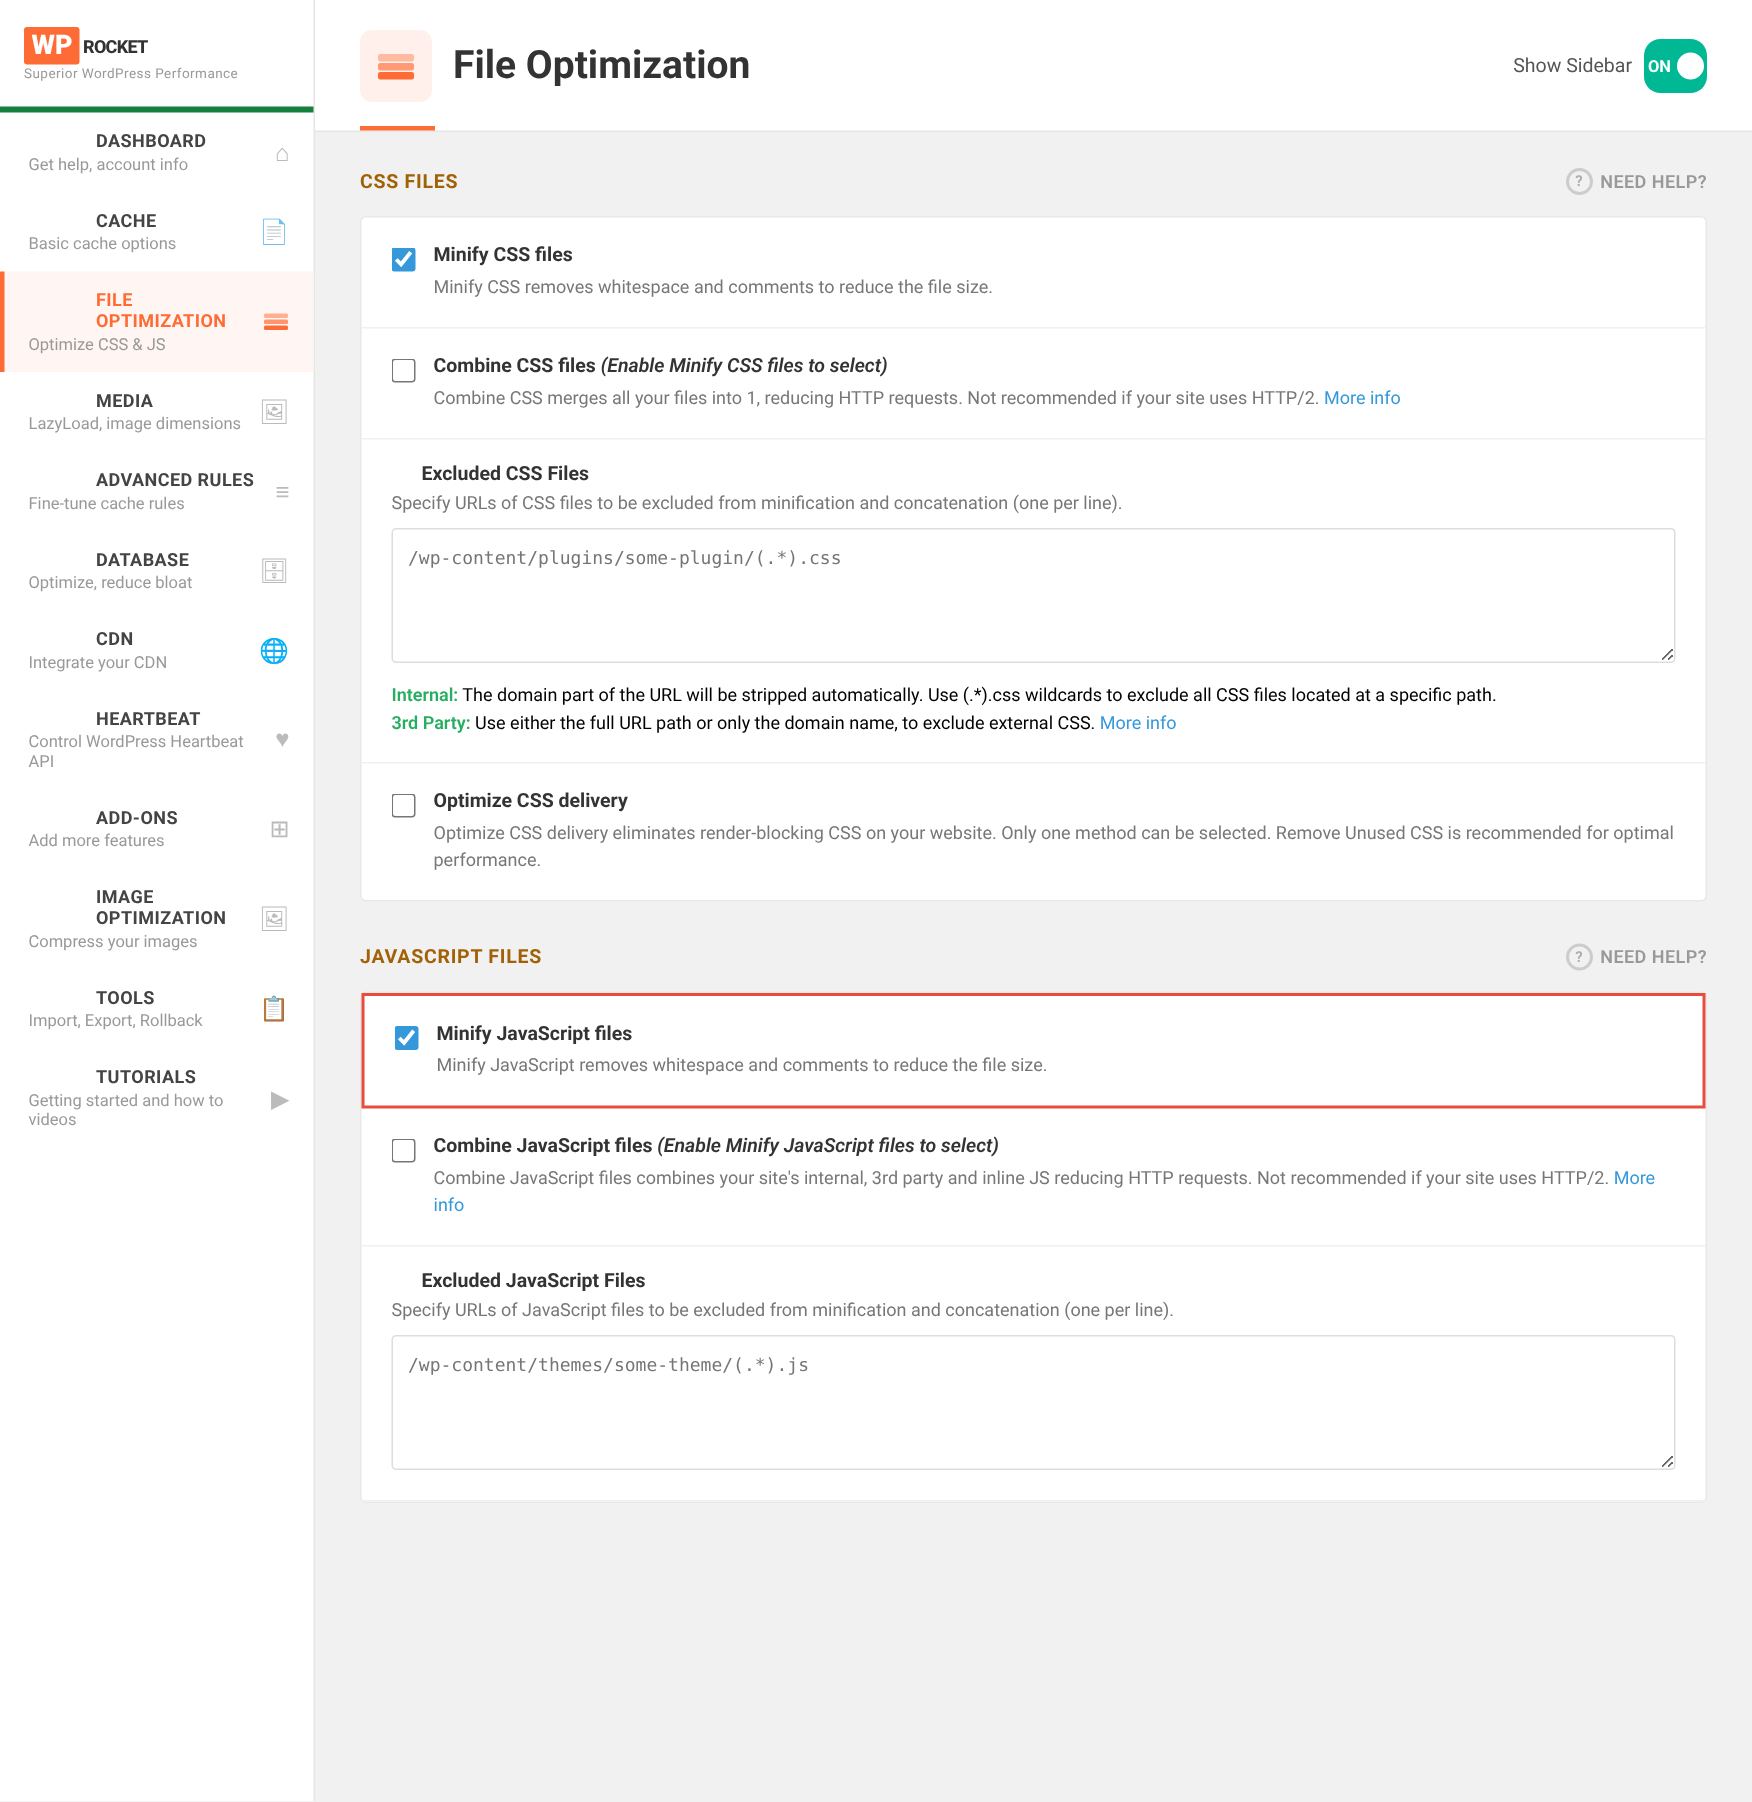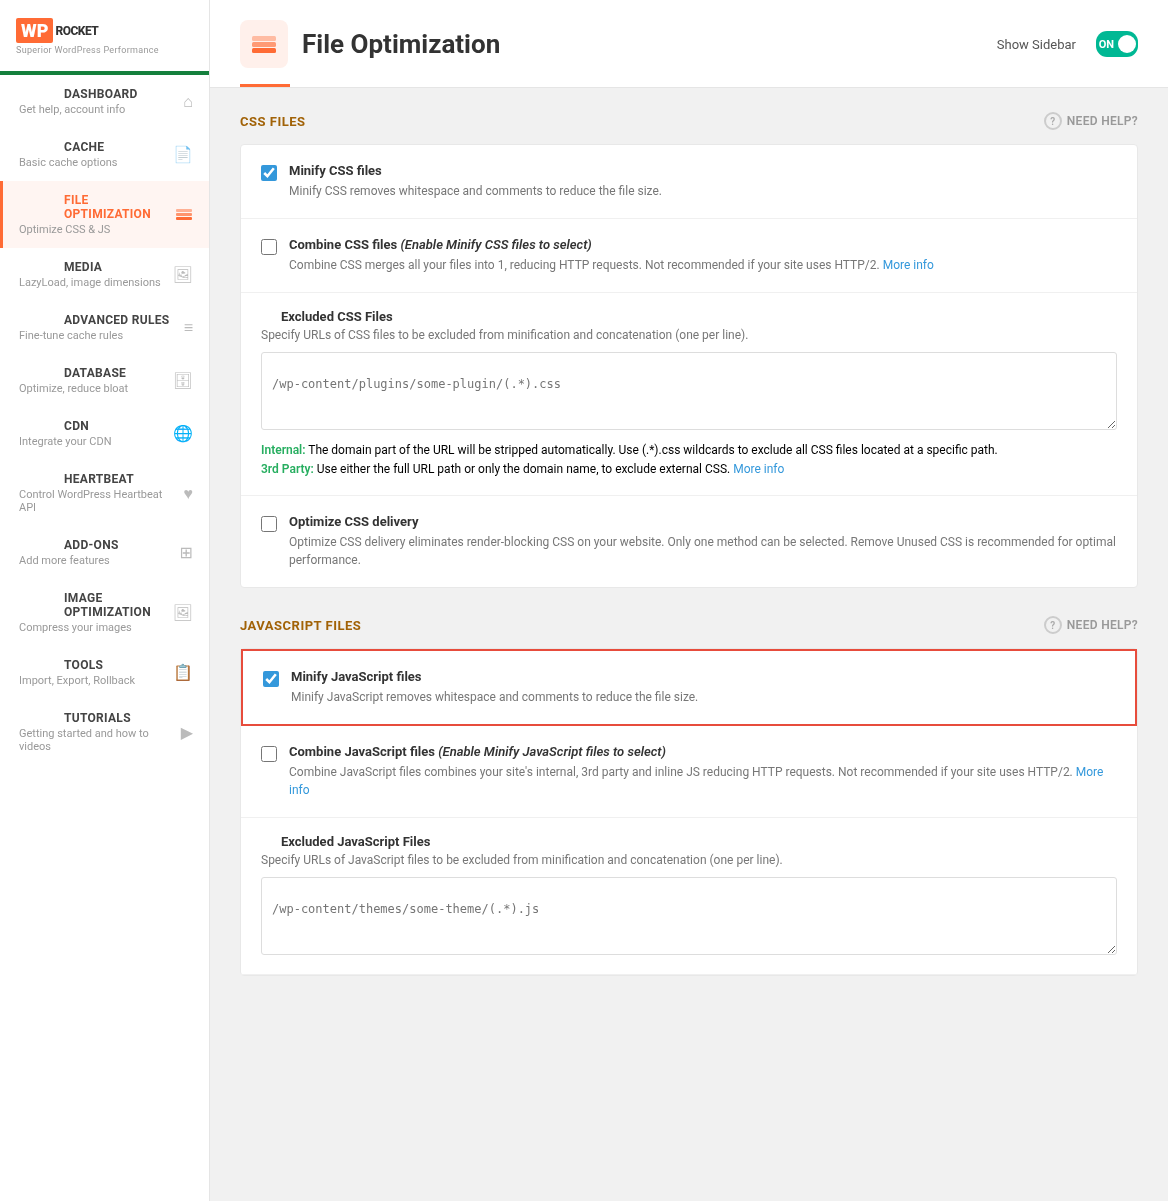--- a/index.html
+++ b/index.html
@@ -115,27 +115,27 @@
       color: #ff6b35;
     }
     .page-title {
       font-size: 26px;
       font-weight: 700;
       color: #333;
     }
     .sidebar-toggle {
       display: flex;
       align-items: center;
-      gap: 20px;
+      gap: 8px;
       font-size: 13px;
       color: #555;
     }
     .toggle-switch {
       width: 42px;
-      height: 26px;
+      height: 36px;
       background: #00b894;
       border-radius: 11px;
       display: flex;
       align-items: center;
       padding: 2px;
       cursor: pointer;
       justify-content: flex-end;
     }
     .toggle-knob {
       width: 18px;
@@ -259,24 +259,24 @@
       margin-bottom: 4px;
       padding-left: 20px;
     }
     .field-desc {
       font-size: 12px;
       color: #777;
       margin-bottom: 10px;
     }
     .field-textarea {
       width: 100%;
-      height: 78px;
+      height: 90px;
       border: 1px solid #ddd;
       border-radius: 3px;
-      padding: 24px 10px;
+      padding: 12px 10px;
       font-size: 12px;
       color: #999;
       font-family: monospace;
       resize: vertical;
       outline: none;
     }
     .field-hint {
       font-size: 12px;
       margin-top: 8px;
       line-height: 1.6;

